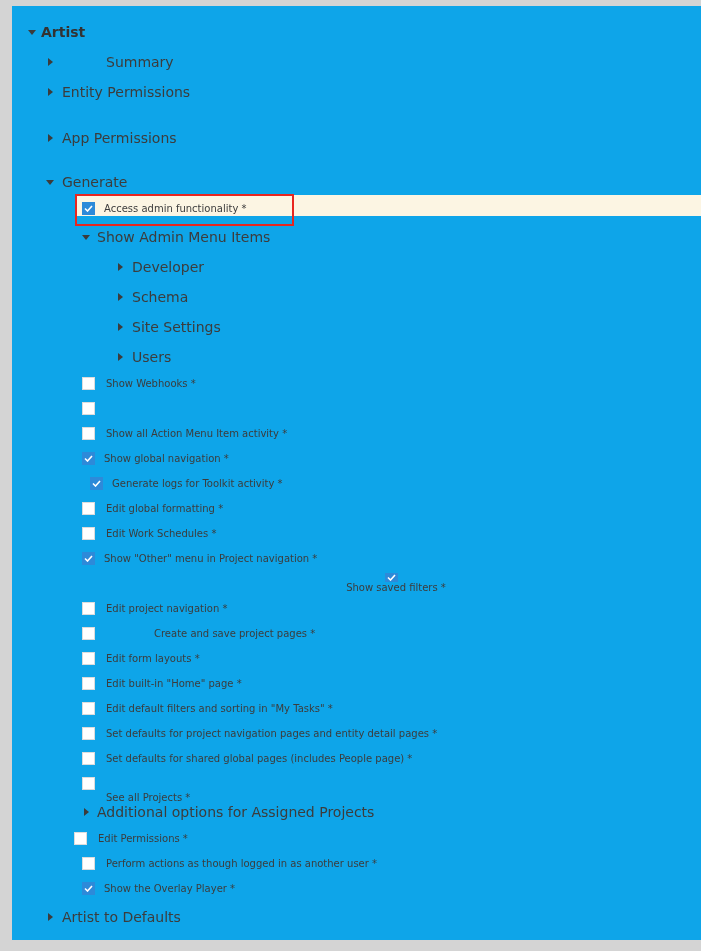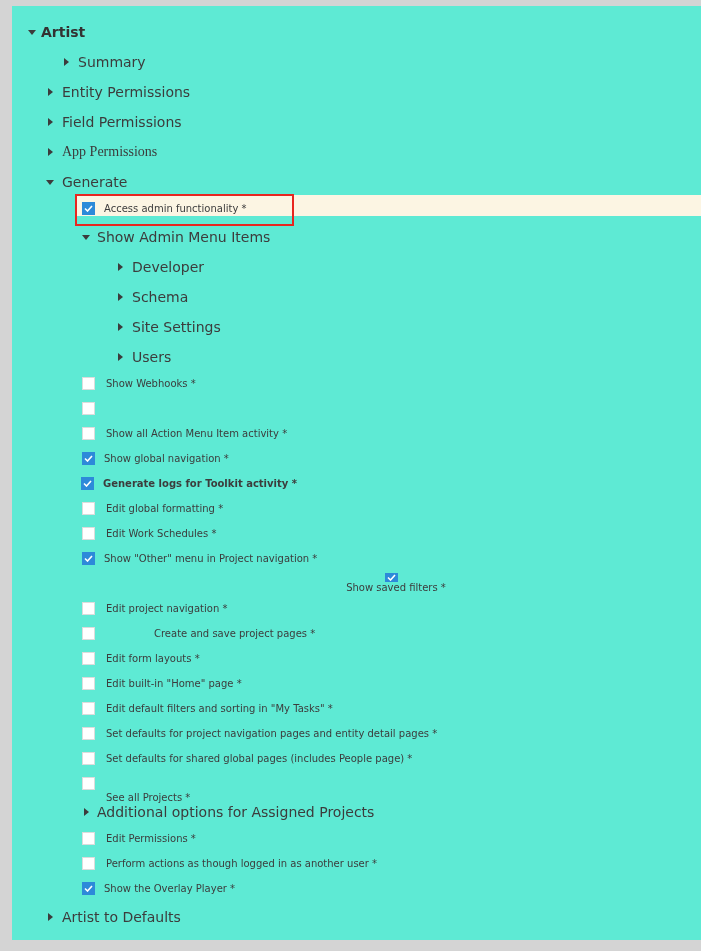--- a/index.html
+++ b/index.html
@@ -2,21 +2,21 @@
 <html><head>
   <meta charset="utf-8">
   <style>
     html, body { margin: 0; padding: 0; }
     body {
       width: 701px; height: 951px; background: #d4d4d4; position: relative; overflow: hidden;
       font-family: "DejaVu Sans", sans-serif; color: #3c3c3c;
     }
     .panel {
       position: absolute; left: 12px; top: 6px; width: 689px; height: 934px;
-      background: #5eead4;
+      background: #0ea5e9;
     }
     .row { position: absolute; left: 0; right: 0; height: 22px; display: flex; align-items: center; white-space: nowrap; }
     .tri-right { width: 0; height: 0; border-top: 4px solid transparent; border-bottom: 4px solid transparent; border-left: 5px solid #3c3c3c; display: inline-block; }
     .tri-down { width: 0; height: 0; border-left: 4px solid transparent; border-right: 4px solid transparent; border-top: 5px solid #3c3c3c; display: inline-block; }
     .tw { width: 8px; display: inline-flex; justify-content: center; align-items: center; }
     .lvl0 { font-size: 14px; font-weight: bold; color: #333; }
     .lvl1 { font-size: 14px; color: #3c3c3c; }
     .cb-row { font-size: 10px; color: #3c3c3c; }
     .cb { width: 13px; height: 13px; box-sizing: border-box; display: inline-flex; align-items: center; justify-content: center; }
     .cb.off { border: 1px solid #dcdcdc; background: #fff; }
@@ -31,39 +31,33 @@
 <div class="panel">
   <div class="highlight"></div>
 
   <div class="row" style="top:15px; left:16px;">
     <span class="tw">
         <span class="tri-down"></span>
       </span>
     <span class="lvl0" style="margin-left:5px;">Artist</span>
   </div>
 
-  <div class="row" style="top:45px; left:50px;">
+  <div class="row" style="top:45px; left:34px;gap:44px;">
     <span class="tw">
         <span class="tri-right"></span>
       </span>
     <span class="lvl1" style="margin-left:8px;">Summary</span>
   </div>
   <div class="row" style="top:75px; left:34px;">
     <span class="tw">
         <span class="tri-right"></span>
       </span>
     <span class="lvl1" style="margin-left:8px;">Entity Permissions</span>
   </div>
-  <div class="row" style="top:105px; left:34px;">
-    <span class="tw">
-        <span class="tri-right"></span>
-      </span>
-    <span class="lvl1" style="margin-left:8px;">Field Permissions</span>
-  </div>
-  <div class="row" style="top:135px; left:34px;font-family:Liberation Serif, serif;">
+  <div class="row" style="top:121px; left:34px;">
     <span class="tw">
         <span class="tri-right"></span>
       </span>
     <span class="lvl1" style="margin-left:8px;">App Permissions</span>
   </div>
   <div class="row" style="top:165px; left:34px;">
     <span class="tw">
         <span class="tri-down"></span>
       </span>
     <span class="lvl1" style="margin-left:8px;">Generate</span>
@@ -123,21 +117,21 @@
         <span style="margin-left: 11px;">Show all Action Menu Item activity *</span>
       </div>
       <div class="row cb-row" style="top: 442px; left: 70px; height: 20px;">
         <span class="cb on">
           <svg width="9" height="7" viewBox="0 0 9 7">
             <path d="M1 3.5 L3.5 6 L8 1" stroke="#fff" stroke-width="1.6" fill="none"></path>
           </svg>
         </span>
         <span style="margin-left: 9px;">Show global navigation *</span>
       </div>
-      <div class="row cb-row" style="top: 467px; left: 69px; height: 20px; font-weight: bold;">
+      <div class="row cb-row" style="top: 467px; left: 78px; height: 20px;">
         <span class="cb on">
           <svg width="9" height="7" viewBox="0 0 9 7">
             <path d="M1 3.5 L3.5 6 L8 1" stroke="#fff" stroke-width="1.6" fill="none"></path>
           </svg>
         </span>
         <span style="margin-left: 9px;">Generate logs for Toolkit activity *</span>
       </div>
       <div class="row cb-row" style="top: 492px; left: 70px; height: 20px;">
         <span class="cb off"></span>
         <span style="margin-left: 11px;">Edit global formatting *</span>
@@ -197,21 +191,21 @@
     </div>
 
   <div class="row" style="top:795px; left:70px;">
     <span class="tw">
         <span class="tri-right"></span>
       </span>
     <span class="lvl1" style="margin-left:7px;">Additional options for Assigned Projects</span>
   </div>
 
   <div id="options2-container">
-      <div class="row cb-row" style="top: 822px; left: 70px; height: 20px;">
+      <div class="row cb-row" style="top: 822px; left: 62px; height: 20px;">
         <span class="cb off"></span>
         <span style="margin-left: 11px;">Edit Permissions *</span>
       </div>
       <div class="row cb-row" style="top: 847px; left: 70px; height: 20px;">
         <span class="cb off"></span>
         <span style="margin-left: 11px;">Perform actions as though logged in as another user *</span>
       </div>
       <div class="row cb-row" style="top: 872px; left: 70px; height: 20px;">
         <span class="cb on">
           <svg width="9" height="7" viewBox="0 0 9 7">

